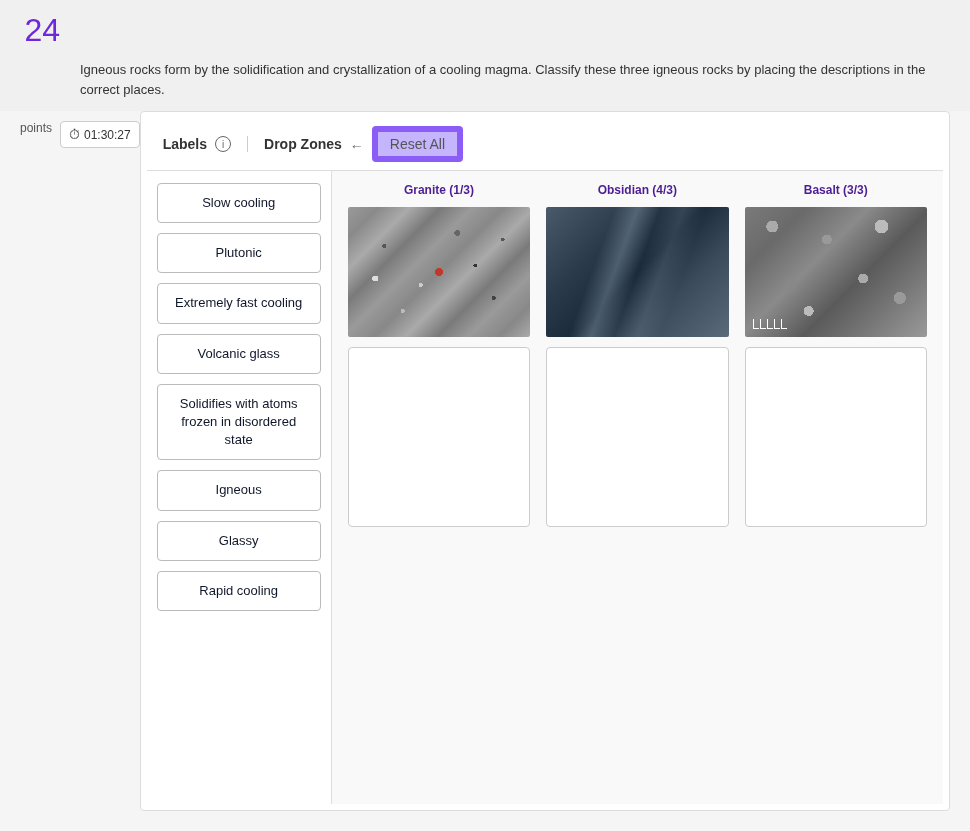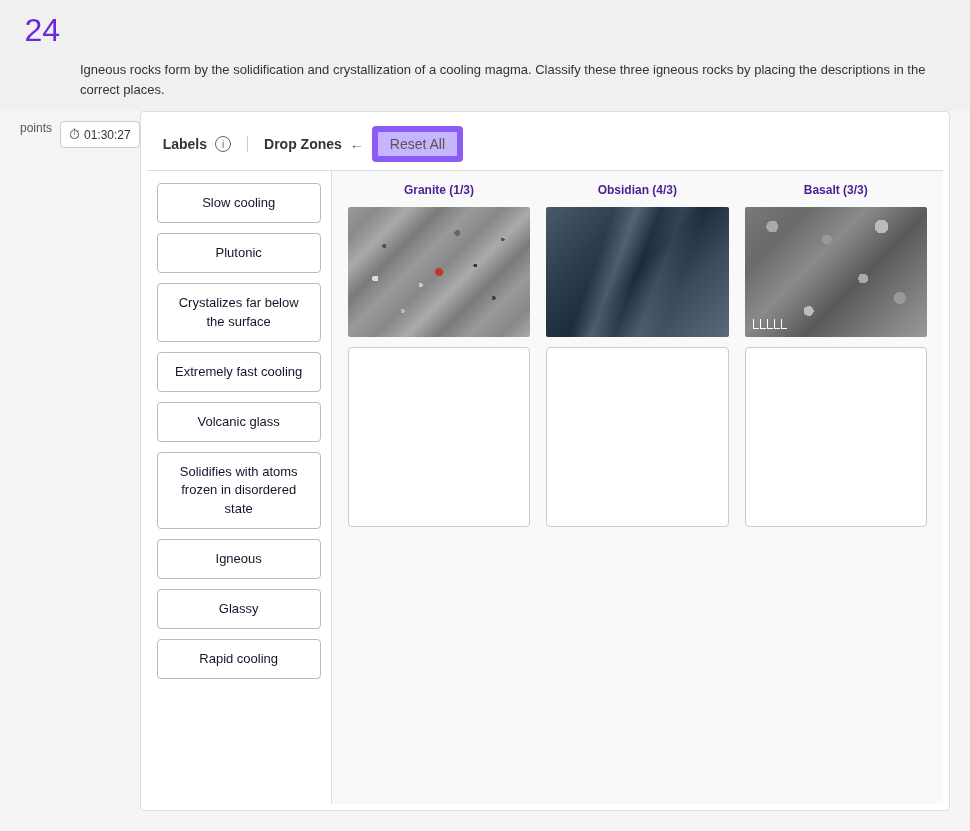--- a/index.html
+++ b/index.html
@@ -339,21 +339,20 @@
         <span class="arrow-icon">←</span>
         <button class="reset-btn">Reset All</button>
       </div>
     </div>
 
     <div class="columns-area">
 
       <div class="labels-column">
         <div class="label-card">Slow cooling</div>
         <div class="label-card">Plutonic</div>
-        <div class="label-card">Crystalizes far below the surface</div>
         <div class="label-card">Extremely fast cooling</div>
         <div class="label-card">Volcanic glass</div>
         <div class="label-card">Solidifies with atoms frozen in disordered state</div>
         <div class="label-card">Igneous</div>
         <div class="label-card">Glassy</div>
         <div class="label-card">Rapid cooling</div>
       </div>
 
       <div class="drop-zones-column">
 

